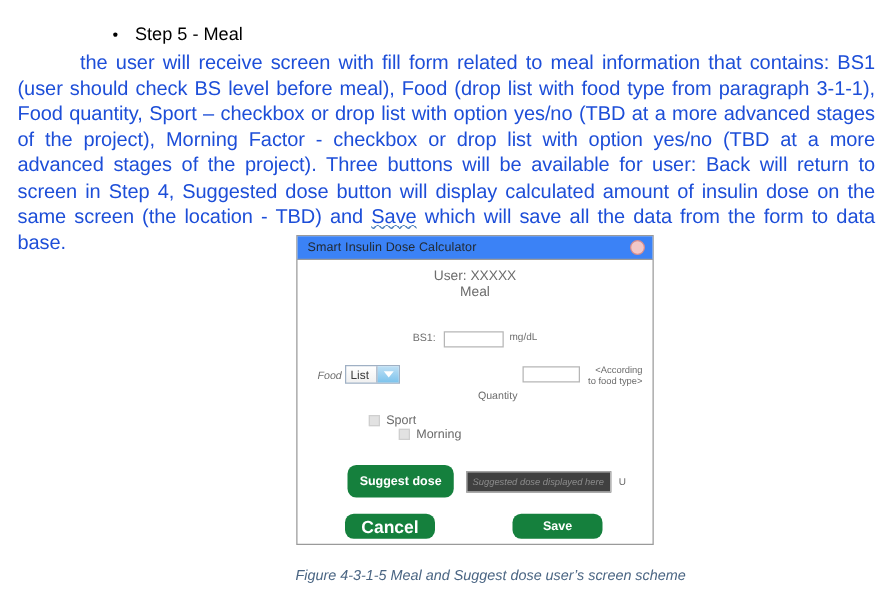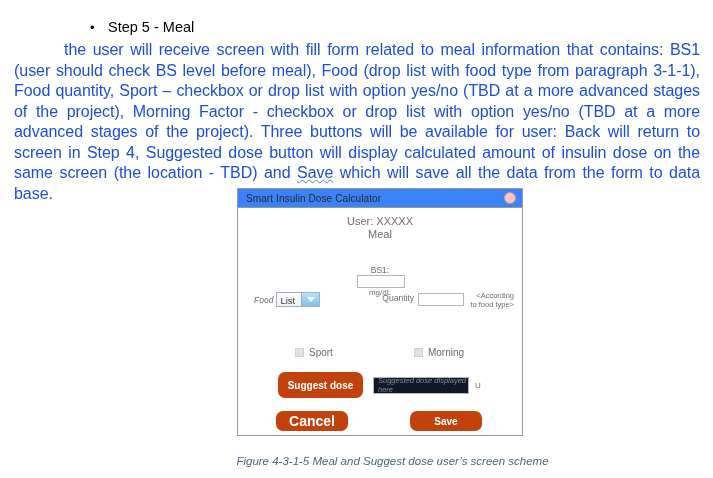--- a/index.html
+++ b/index.html
@@ -99,23 +99,21 @@
     line-height: 13px;
   }
   .user-line { margin-top: 7px; }
 
   
   .row-bs1 {
     position: absolute;
     left: 0; right: 0;
     top: 50px;
     display: flex;
-    align-items: center;
     justify-content: center;
-    flex-direction: column;
   }
   .lbl {
     font-size: 8.5px;
     color: #6d6d6d;
     white-space: nowrap;
   }
   .txtbox {
     border: 1px solid #b6b6b6;
     background: #fff;
     height: 13px;
@@ -163,36 +161,37 @@
     width: 0; height: 0;
     border-left: 4px solid transparent;
     border-right: 4px solid transparent;
     border-top: 5px solid #ffffff;
   }
   .qty-group {
     margin-left: 62px;
     display: flex;
     align-items: flex-start;
   }
-  .qty-label { margin-top: 2px; margin-right: 4px; }
+  .qty-label { margin-top: 20px; margin-right: 4px; }
   .qty-box { width: 46px; margin-top: 2px; }
   .according {
     margin-left: 4px;
     font-size: 7.5px;
     color: #6d6d6d;
     text-align: right;
     line-height: 9px;
     width: 46px;
   }
 
   .row-checks {
     position: absolute;
-    top: 132px;
+    top: 116px;
     left: 0; right: 0;
     display: flex;
+    flex-direction: column;
   }
   .chk-group {
     display: flex;
     align-items: center;
   }
   .chk-sport { margin-left: 57px; }
   .chk-morning { margin-left: 81px; }
   .checkbox {
     width: 9px;
     height: 9px;
@@ -208,40 +207,40 @@
 
   .row-suggest {
     position: absolute;
     top: 157px;
     left: 40px;
     right: 10px;
     display: flex;
     align-items: center;
   }
   .btn-blue {
-    background: #c2410c;
+    background: #15803d;
     color: #ffffff;
     font-weight: bold;
     border: none;
     border-radius: 7px;
     font-family: "Liberation Sans", sans-serif;
     cursor: pointer;
     padding: 0;
   }
   .btn-suggest {
     width: 85px;
     height: 26px;
     font-size: 10px;
   }
   .dose-box {
-    width: 96px;
+    width: 116px;
     height: 17px;
     margin-left: 10px;
     border: 1px solid #b6b6b6;
-    background: #0f172a;
+    background: #404040;
     box-sizing: border-box;
     display: flex;
     align-items: center;
   }
   .dose-placeholder {
     font-size: 7.5px;
     font-style: italic;
     color: #8c8c8c;
     padding-left: 4px;
   }

